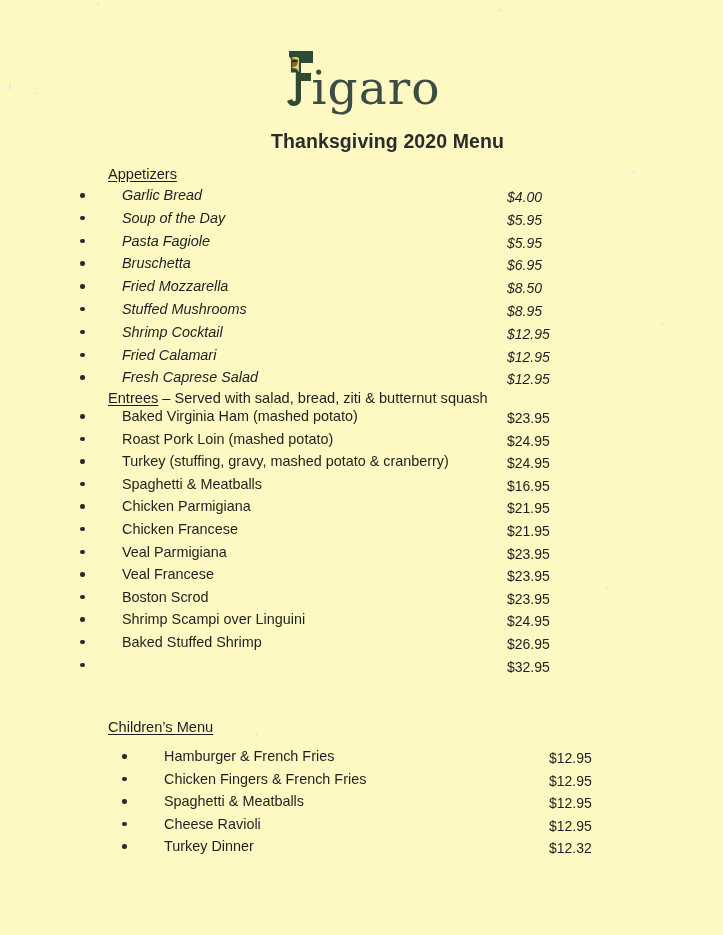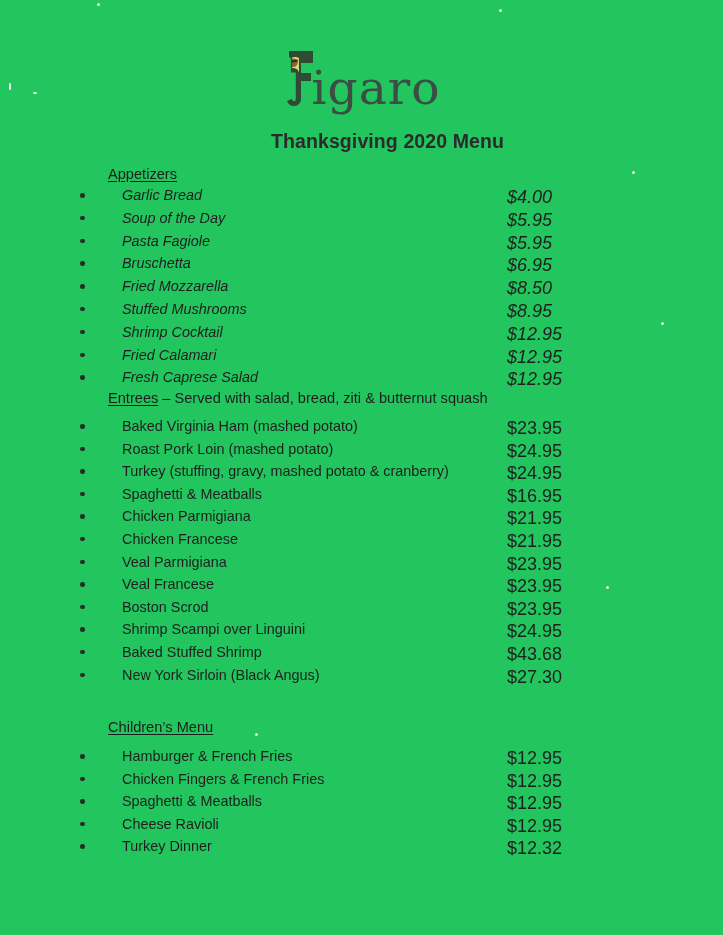--- a/index.html
+++ b/index.html
@@ -14,21 +14,21 @@
     position: relative;
     overflow: hidden;
     font-family: "Liberation Sans", sans-serif;
     color: #231f20;
     -webkit-font-smoothing: antialiased;
   }
 
   .page {
     position: absolute;
     inset: 0;
-    background: #22c55e;
+    background: #fef9c3;
   }
 
   
   .logo-block {
     position: absolute;
     top: 38px;
     left: 0;
     width: 723px;
     height: 72px;
     display: flex;
@@ -97,22 +97,22 @@
   .section-head .head-note {
     text-decoration: none;
   }
 
   .items {
     margin: 0;
     padding: 0;
     list-style: none;
   }
   .section-appetizers .items { margin-top: 4px; font-style: italic; }
-  .section-entrees    .items { margin-top: 11px; }
-  .section-children   .items { margin-top: 12px; }
+  .section-entrees    .items { margin-top: 1px; }
+  .section-children   .items { margin-top: 12px; padding-left: 42px; }
 
   .menu-row {
     position: relative;
     height: 22.6px;
     display: flex;
     align-items: flex-start;
   }
   .section-appetizers .menu-row { height: 22.8px; }
 
   .bullet {
@@ -130,21 +130,21 @@
     top: 0;
     font-size: 14.4px;
     line-height: 19px;
     color: #1f1f1f;
     white-space: nowrap;
   }
   .item-price {
     position: absolute;
     left: 507px;
     top: 2px;
-    font-size: 18px;
+    font-size: 14px;
     line-height: 19px;
     color: #1f1f1f;
     white-space: nowrap;
   }
 
   
   .speck {
     position: absolute;
     background: #e9e9ec;
     border-radius: 50%;
@@ -299,26 +299,25 @@
         <span class="item-price">$23.95</span>
       </li>
       <li class="menu-row">
         <span class="bullet"></span>
         <span class="item-name">Shrimp Scampi over Linguini</span>
         <span class="item-price">$24.95</span>
       </li>
       <li class="menu-row">
         <span class="bullet"></span>
         <span class="item-name">Baked Stuffed Shrimp</span>
-        <span class="item-price">$43.68</span>
-      </li>
-      <li class="menu-row">
-        <span class="bullet"></span>
-        <span class="item-name">New York Sirloin (Black Angus)</span>
-        <span class="item-price">$27.30</span>
+        <span class="item-price">$26.95</span>
+      </li>
+      <li class="menu-row">
+        <span class="bullet"></span>
+        <span class="item-price">$32.95</span>
       </li>
     </ul>
   </div>
 
   <div class="section section-children">
     <div class="section-head">
       <span class="head-label">Children’s Menu</span><span class="head-note"></span>
     </div>
     <ul class="items">
       <li class="menu-row">

